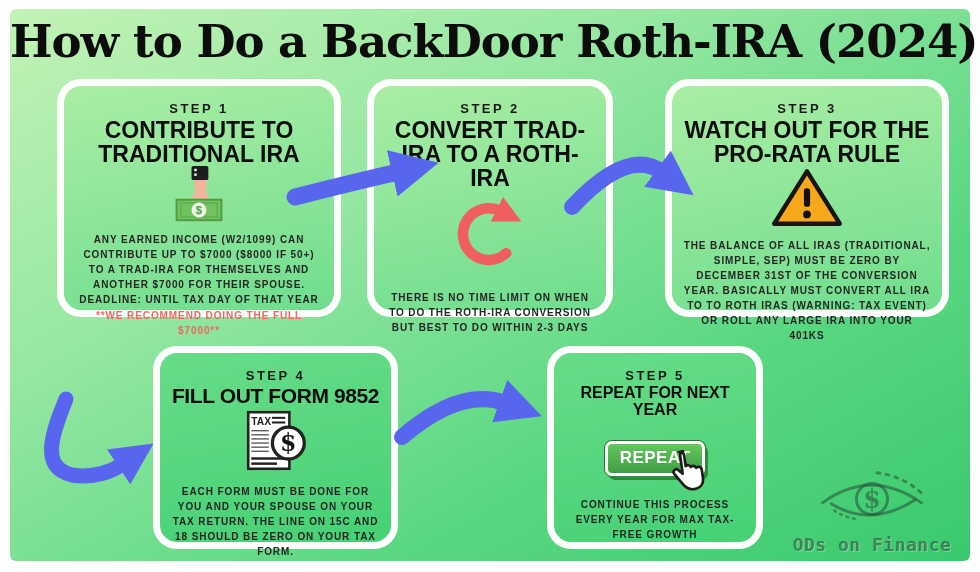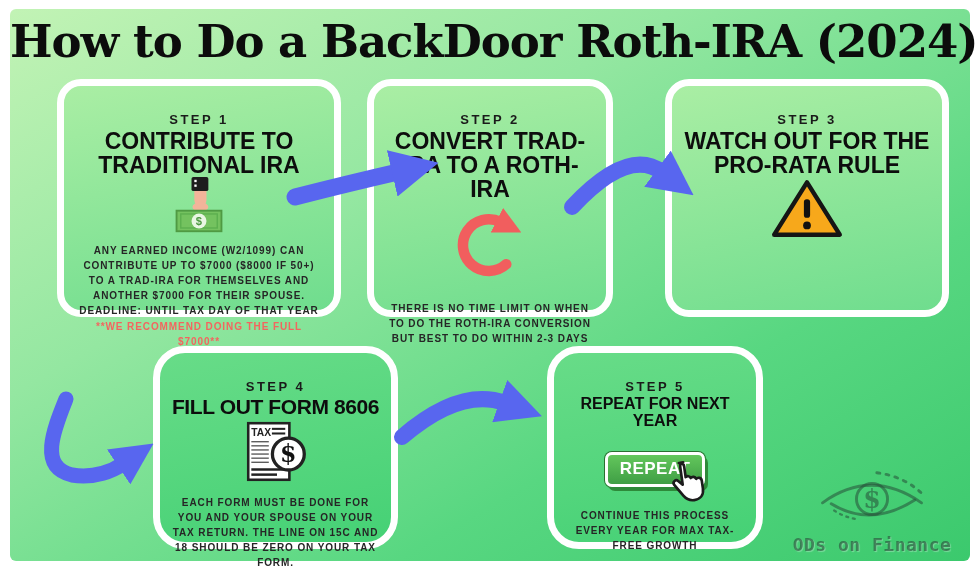--- a/index.html
+++ b/index.html
@@ -12,24 +12,24 @@
     background:linear-gradient(150deg,#c2f3b5 0%,#94e7a1 35%,#58d781 70%,#3bc96d 100%);
     border-radius:6px;
   }
   .main-title{
     position:absolute;top:6px;left:0;width:100%;text-align:center;
     font-family:"DejaVu Serif",serif;font-weight:bold;font-size:45px;
     letter-spacing:-1px;color:#0c0c0c;white-space:nowrap;
   }
   .box{
     position:absolute;box-sizing:border-box;border:7px solid #ffffff;
-    border-radius:24px;text-align:center;padding:24px 11px;z-index:2;
+    border-radius:24px;text-align:center;padding:13px 11px;z-index:2;
   }
   .row1{background:linear-gradient(168deg,#aaeea4 0%,#6fdd8e 100%);}
-  .row2{background:linear-gradient(168deg,#68dc88 0%,#45d175 100%);border-radius:32px;}
+  .row2{background:linear-gradient(168deg,#68dc88 0%,#45d175 100%);}
   #box1{left:47px;top:70px;width:284px;height:238px;}
   #box2{left:357px;top:70px;width:246px;height:238px;}
   #box3{left:655px;top:70px;width:284px;height:238px;}
   #box4{left:143px;top:337px;width:245px;height:203px;}
   #box5{left:537px;top:337px;width:216px;height:203px;}
 
   .step-label{font-size:13px;font-weight:bold;letter-spacing:2.5px;color:#1a1a1a;margin-top:2px;}
   .step-title{font-size:23px;font-weight:bold;color:#0d0d0d;line-height:1.05;margin-top:2px;}
   #box4 .step-title{font-size:21px;letter-spacing:-0.4px;white-space:nowrap;}
   #box5 .step-title{font-size:16px;}
@@ -115,25 +115,26 @@
     <div class="step-title">WATCH OUT FOR THE PRO-RATA RULE</div>
     <div class="icon-wrap">
       <span>
         <svg width="76" height="62" viewBox="0 0 84 70">
           <path d="M42,5 L79,64 L5,64 Z" fill="#f7a81b" stroke="#151515" stroke-width="5" stroke-linejoin="round"></path>
           <rect x="38.5" y="24" width="7" height="21" rx="3.2" fill="#111111"></rect>
           <circle cx="42" cy="53.5" r="4.4" fill="#111111"></circle>
         </svg>
       </span>
     </div>
+    <div class="step-body">THE BALANCE OF ALL IRAS (TRADITIONAL, SIMPLE, SEP) MUST BE ZERO BY DECEMBER 31ST OF THE CONVERSION YEAR. BASICALLY MUST CONVERT ALL IRA TO TO ROTH IRAS (WARNING: TAX EVENT) OR ROLL ANY LARGE IRA INTO YOUR 401KS</div>
   </div>
 
   <div class="box row2" id="box4">
     <div class="step-label">STEP 4</div>
-    <div class="step-title">FILL OUT FORM 8606</div>
+    <div class="step-title">FILL OUT FORM 9852</div>
     <div class="icon-wrap">
       <span>
         <svg width="72" height="66" viewBox="0 0 70 62">
           <rect x="8" y="3" width="40" height="55" fill="#ffffff" stroke="#222222" stroke-width="2.5"></rect>
           <text x="11" y="15" font-family="Liberation Sans,sans-serif" font-size="10" font-weight="bold" fill="#222222">TAX</text>
           <line x1="31" y1="8.5" x2="44" y2="8.5" stroke="#222222" stroke-width="2"></line>
           <line x1="31" y1="13" x2="44" y2="13" stroke="#222222" stroke-width="2"></line>
           <g stroke="#555555" stroke-width="1.3">
             <line x1="11" y1="21" x2="28" y2="21"></line>
               <line x1="11" y1="25" x2="28" y2="25"></line>

